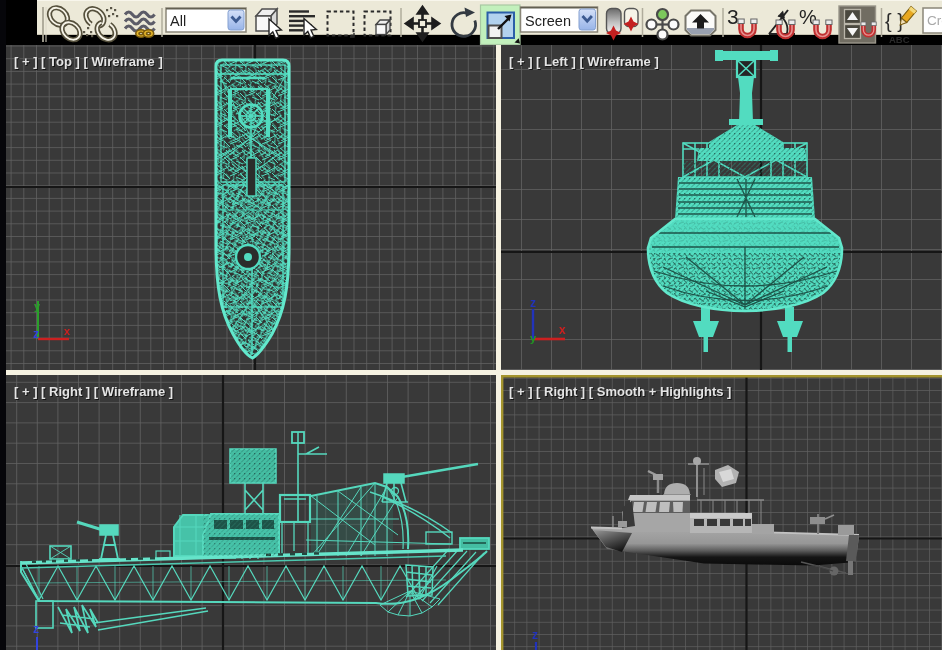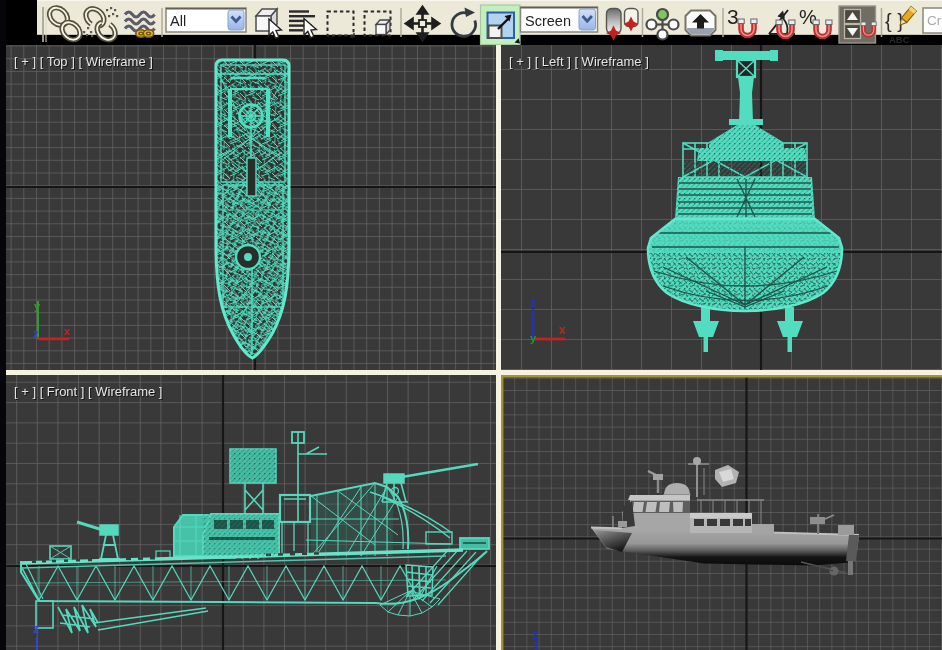--- a/index.html
+++ b/index.html
@@ -6,21 +6,21 @@
   *{box-sizing:border-box;}
   body{font-family:"Liberation Sans",sans-serif;position:relative;filter:blur(0.7px);}
   #strip{position:absolute;left:0;top:0;width:6px;height:650px;background:#06060a;}
   #toolbar{position:absolute;left:6px;top:0;width:936px;height:35px;background:#ece9d8;border-top:1px solid #f8f6ec;border-bottom:1px solid #c8c4b2;margin-left:31px;}
   #splitters{position:absolute;left:6px;top:45px;width:936px;height:605px;background:#f6f2e1;}
   .vp{position:absolute;background:#393939;overflow:hidden;}
   #tl{left:6px;top:45px;width:490px;height:325px;}
   #tr{left:501px;top:45px;width:441px;height:325px;}
   #bl{left:6px;top:375px;width:490px;height:275px;}
   #br{left:501px;top:375px;width:441px;height:275px;}
-  .vplabel{position:absolute;left:8px;top:9px;font-size:13px;color:#e4e4e4;letter-spacing:0px;text-shadow:1px 1px 0 #141414;}
+  .vplabel{position:absolute;left:8px;top:9px;font-size:13px;color:#e4e4e4;letter-spacing:0px;text-shadow:1px 1px 0 #141414;font-weight:bold;}
   svg{position:absolute;left:0;top:0;}
 </style>
 </head>
 <body>
 <div id="strip"></div>
 <div id="toolbar">
     <svg width="936" height="43" viewBox="6 0 936 43" style="left:0;top:1px">
 <defs>
 <linearGradient id="barg" x1="0" y1="0" x2="0" y2="1">
  <stop offset="0" stop-color="#6a6a6a"></stop>
@@ -460,21 +460,21 @@
         <rect x="256" y="145" width="12" height="9"></rect>
  <rect x="203" y="162" width="66" height="3"></rect>
 </g>
 <rect x="224" y="74" width="46" height="34" fill="url(#mo3)"></rect>
 <rect x="197" y="139" width="76" height="42" fill="url(#mo3)" opacity="0.7"></rect>
 <g font-family="Liberation Sans,sans-serif" font-size="12" font-weight="bold">
  <text x="27" y="258" fill="#3344dd">z</text>
  <line x1="31" y1="262" x2="31" y2="275" stroke="#3344dd" stroke-width="2"></line>
 </g>
 </svg>
-<div class="vplabel">[ + ] [ Front ] [ Wireframe ]</div>
+<div class="vplabel">[ + ] [ Right ] [ Wireframe ]</div>
   </div>
 <div id="br" class="vp">
     <svg width="441" height="275" viewBox="0 0 441 275">
 <defs>
 <pattern id="gbr" x="1" y="2.8" width="12.2" height="12.2" patternUnits="userSpaceOnUse">
  <path d="M0 12.2 V0 H12.2" fill="none" stroke="#606060" stroke-width="1.3"></path>
 </pattern>
 <linearGradient id="hullg" x1="0" y1="0" x2="0" y2="1">
  <stop offset="0" stop-color="#a8a8a8"></stop>
           <stop offset="0.42" stop-color="#979797"></stop>
@@ -556,13 +556,14 @@
 <circle cx="333" cy="196" r="4.5" fill="#666"></circle>
 <rect x="347" y="186" width="5" height="14" fill="#777"></rect>
 <line x1="312" y1="190" x2="332" y2="196" stroke="#444" stroke-width="1.2"></line>
 
 <path d="M0 1.2 H441 M1.2 0 V275" fill="none" stroke="#a5952e" stroke-width="2.4"></path>
 <g font-family="Liberation Sans,sans-serif" font-size="12" font-weight="bold">
  <text x="31" y="264" fill="#2233bb">z</text>
  <line x1="35" y1="267" x2="35" y2="275" stroke="#2233bb" stroke-width="2.2"></line>
 </g>
 </svg>
+<div class="vplabel">[ + ] [ Right ] [ Smooth + Highlights ]</div>
   </div>
 
 </body></html>

